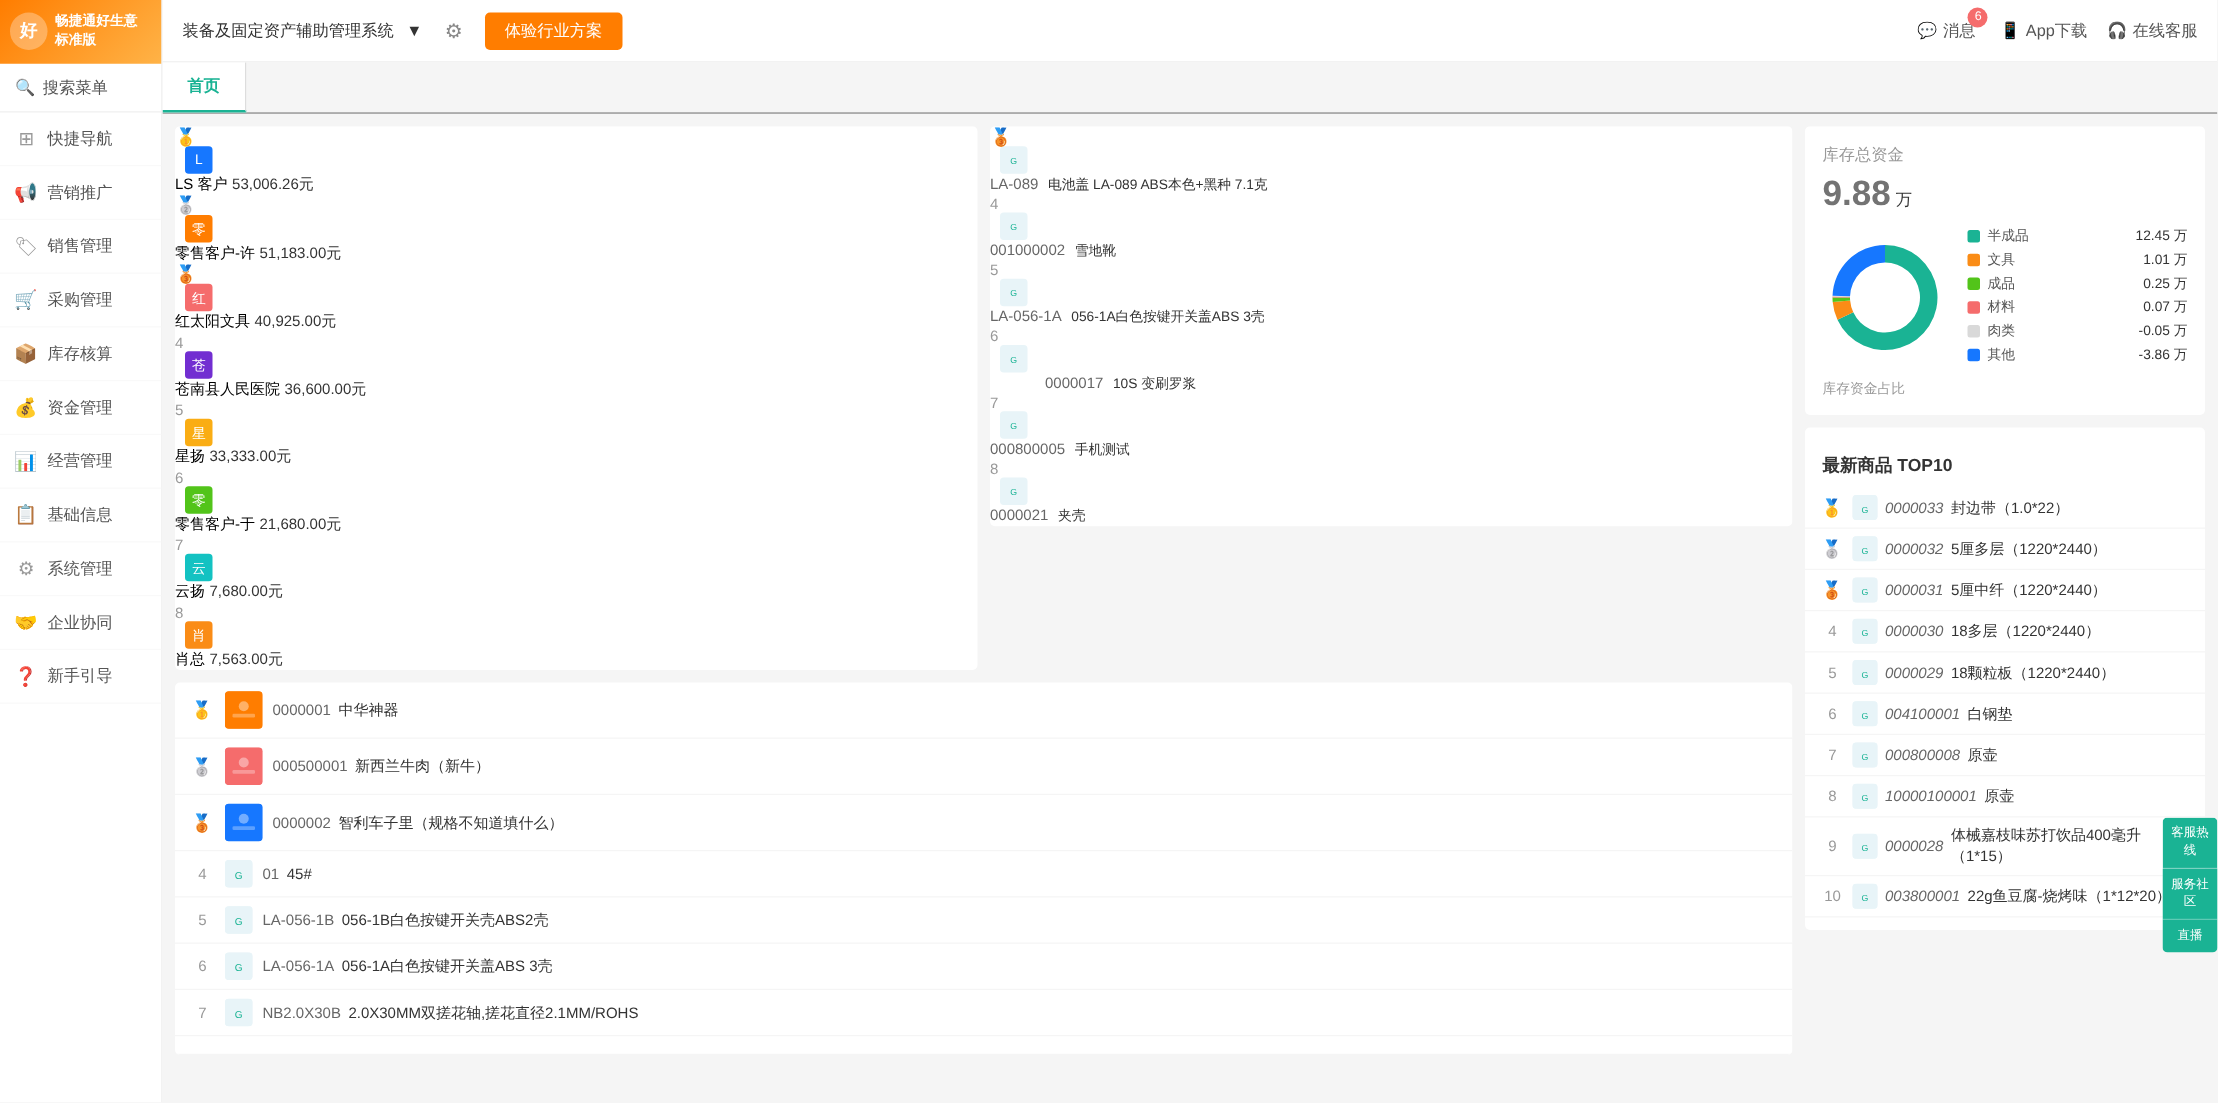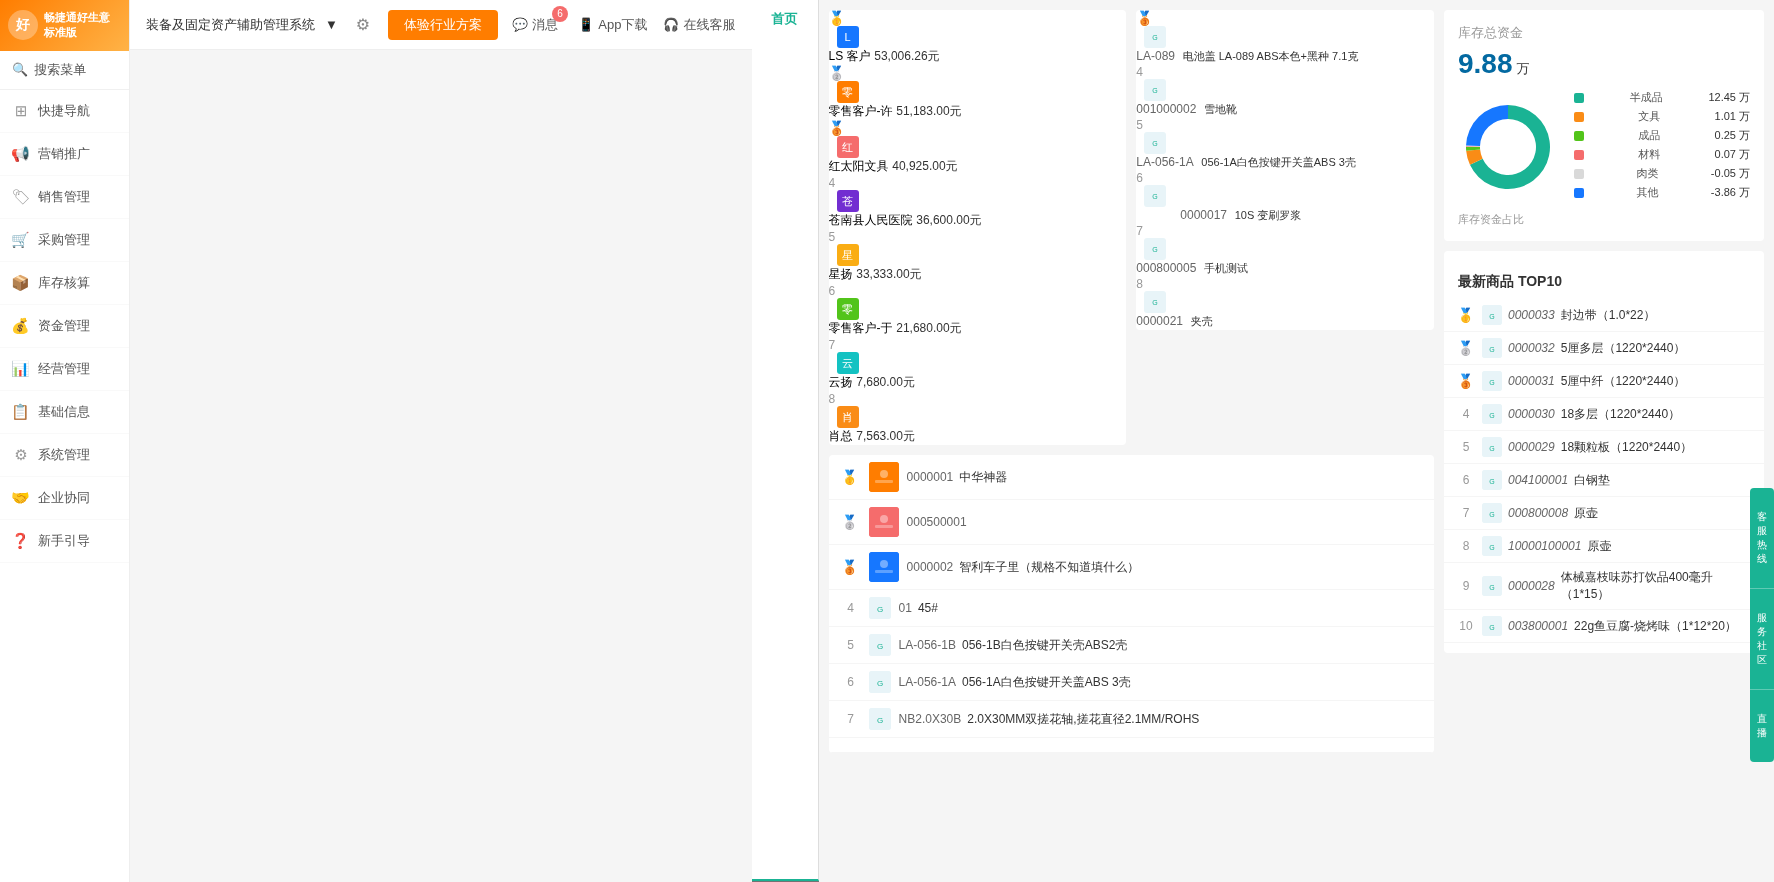--- a/index.html
+++ b/index.html
@@ -54,21 +54,21 @@
     .sidebar-nav-item .nav-icon {
       width: 18px; height: 18px;
       display: flex; align-items: center; justify-content: center;
       font-size: 15px; color: #999;
     }
 
     
     .main {
       flex: 1;
       display: flex;
-      flex-direction: row;
+      flex-direction: column;
       overflow: hidden;
     }
 
     
     .topbar {
       background: #fff;
       border-bottom: 1px solid #eee;
       padding: 0 16px;
       display: flex;
       align-items: center;
@@ -253,30 +253,29 @@
       margin-bottom: 6px;
     }
     .inventory-total {
       font-size: 13px;
       color: #333;
       display: flex; align-items: baseline; gap: 4px;
     }
     .inventory-total .big-num {
       font-size: 28px;
       font-weight: bold;
-      color: #0369a1;
+      color: #737373;
     }
     .inventory-total .unit { font-size: 13px; color: #333; }
 
     .donut-container {
       display: flex;
       align-items: center;
       gap: 16px;
       margin-top: 10px;
-      text-align: center;
     }
     .donut-svg { flex-shrink: 0; }
     .legend-list { flex: 1; }
     .legend-item {
       display: flex; align-items: center; gap: 6px;
       margin-bottom: 4px;
       font-size: 11px;
     }
     .legend-dot { width: 10px; height: 10px; border-radius: 2px; flex-shrink: 0; }
     .legend-label { flex: 1; color: #555; }
@@ -314,22 +313,22 @@
       position: fixed;
       right: 0;
       bottom: 120px;
       display: flex;
       flex-direction: column;
       z-index: 999;
     }
     .float-btn {
       background: #1ab394;
       color: #fff;
-      width: 24px;
-      padding: 22px 4px;
+      width: 44px;
+      padding: 6px 4px;
       font-size: 10px;
       text-align: center;
       line-height: 1.4;
       cursor: pointer;
       border-bottom: 1px solid rgba(255,255,255,0.3);
     }
     .float-btn:first-child { border-radius: 4px 4px 0 0; }
     .float-btn:last-child { border-radius: 0 0 4px 4px; border-bottom: none; }
 
     
@@ -588,20 +587,21 @@
             <div class="product-row">
     <span class="p-medal">🥈</span>
     <div class="p-img" style="background:#f56c6c;">
       <svg width="30" height="30" viewBox="0 0 30 30">
                   <rect width="30" height="30" fill="#f56c6c" rx="3"></rect>
                   <circle cx="15" cy="12" r="4" fill="rgba(255,255,255,0.4)"></circle>
                   <rect x="6" y="18" width="18" height="3" fill="rgba(255,255,255,0.3)" rx="1"></rect>
                 </svg>
     </div>
     <span class="p-code">000500001</span>
+    <span class="p-name">新西兰牛肉（新牛）</span>
   </div>
             <div class="product-row">
     <span class="p-medal">🥉</span>
     <div class="p-img" style="background:#1677ff;">
       <svg width="30" height="30" viewBox="0 0 30 30">
                   <rect width="30" height="30" fill="#1677ff" rx="3"></rect>
                   <circle cx="15" cy="12" r="4" fill="rgba(255,255,255,0.4)"></circle>
                   <rect x="6" y="18" width="18" height="3" fill="rgba(255,255,255,0.3)" rx="1"></rect>
                 </svg>
     </div>

